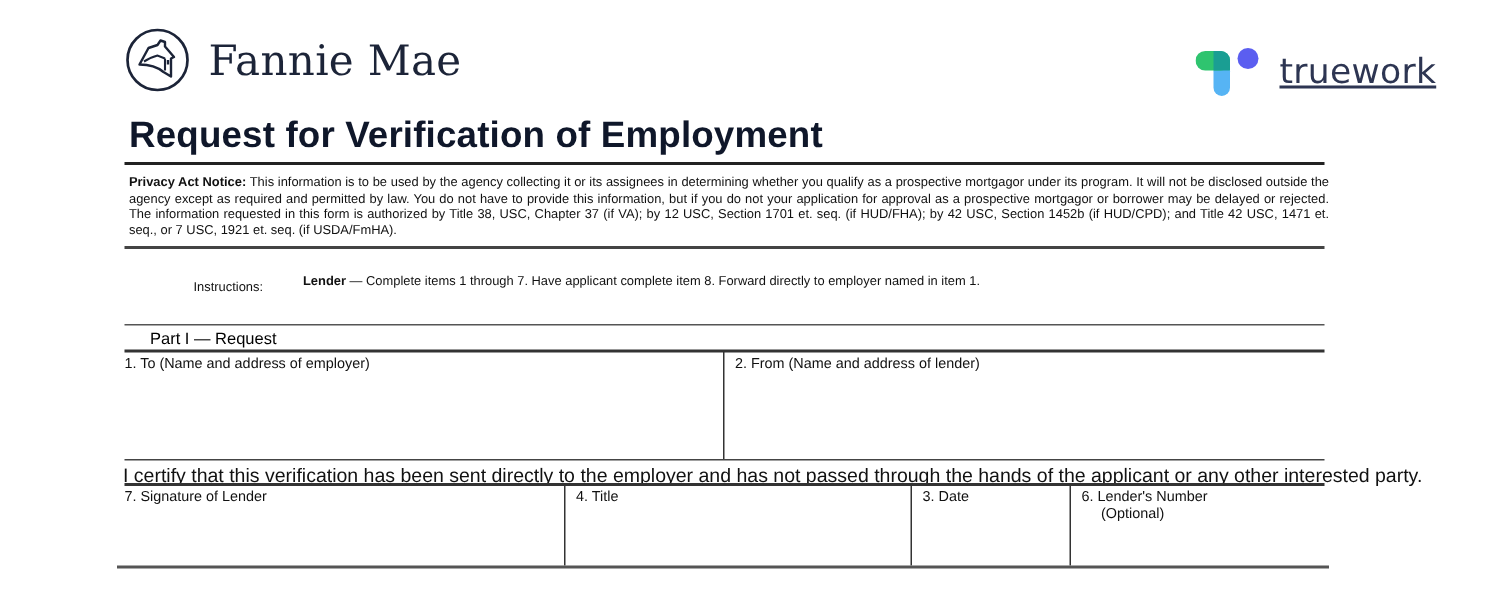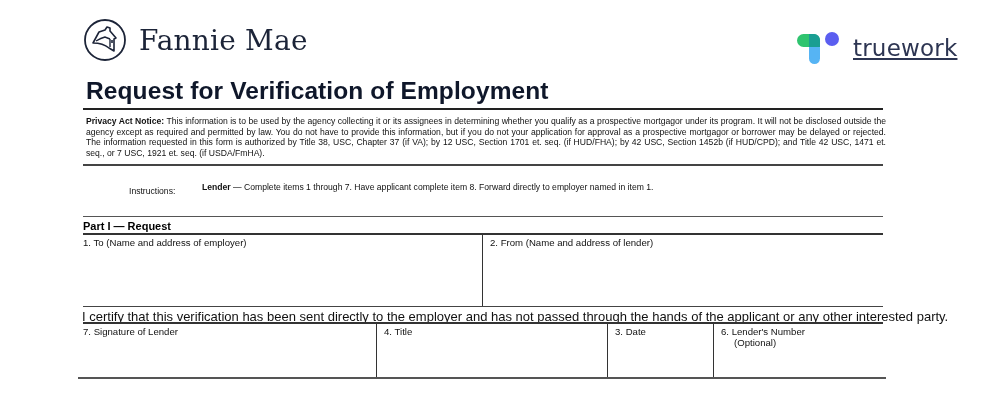--- a/index.html
+++ b/index.html
@@ -19,21 +19,21 @@
 
     .privacy { position: absolute; left: 86px; top: 116px; width: 800px; font-size: 8.6px; line-height: 10.6px; color: #111; text-align: justify; }
     .privacy b { font-weight: bold; margin-top: 33px; }
 
     .instructions { position: absolute; left: 86px; top: 170px; width: 800px; font-size: 8.6px; line-height: 10.6px; color: #111; }
     .instructions .ins-label { position: absolute; left: 0; top: 16px; font-weight: normal; padding-left: 43px; }
     .instructions .ins-lines { position: absolute; left: 70px; top: 12px; width: 720px; margin-left: 46px; }
     .instructions .ins-lines div { white-space: nowrap; }
     .instructions b { font-weight: bold; }
 
-    .part-title { position: absolute; left: 83px; top: 220px; font-size: 11px; font-weight: bold; color: #000; }
+    .part-title { position: absolute; left: 100px; top: 220px; font-size: 11px; font-weight: normal; color: #000; }
 
     .field-label { position: absolute; font-size: 9.6px; color: #111; white-space: nowrap; line-height: 11px; }
     .certify { position: absolute; left: 82px; top: 309px; font-size: 13px; color: #111; white-space: nowrap; }
 
     .vline { position: absolute; width: 1px; background: #333; }
   </style>
 </head>
 <body>
 
 <div class="fm-logo">

